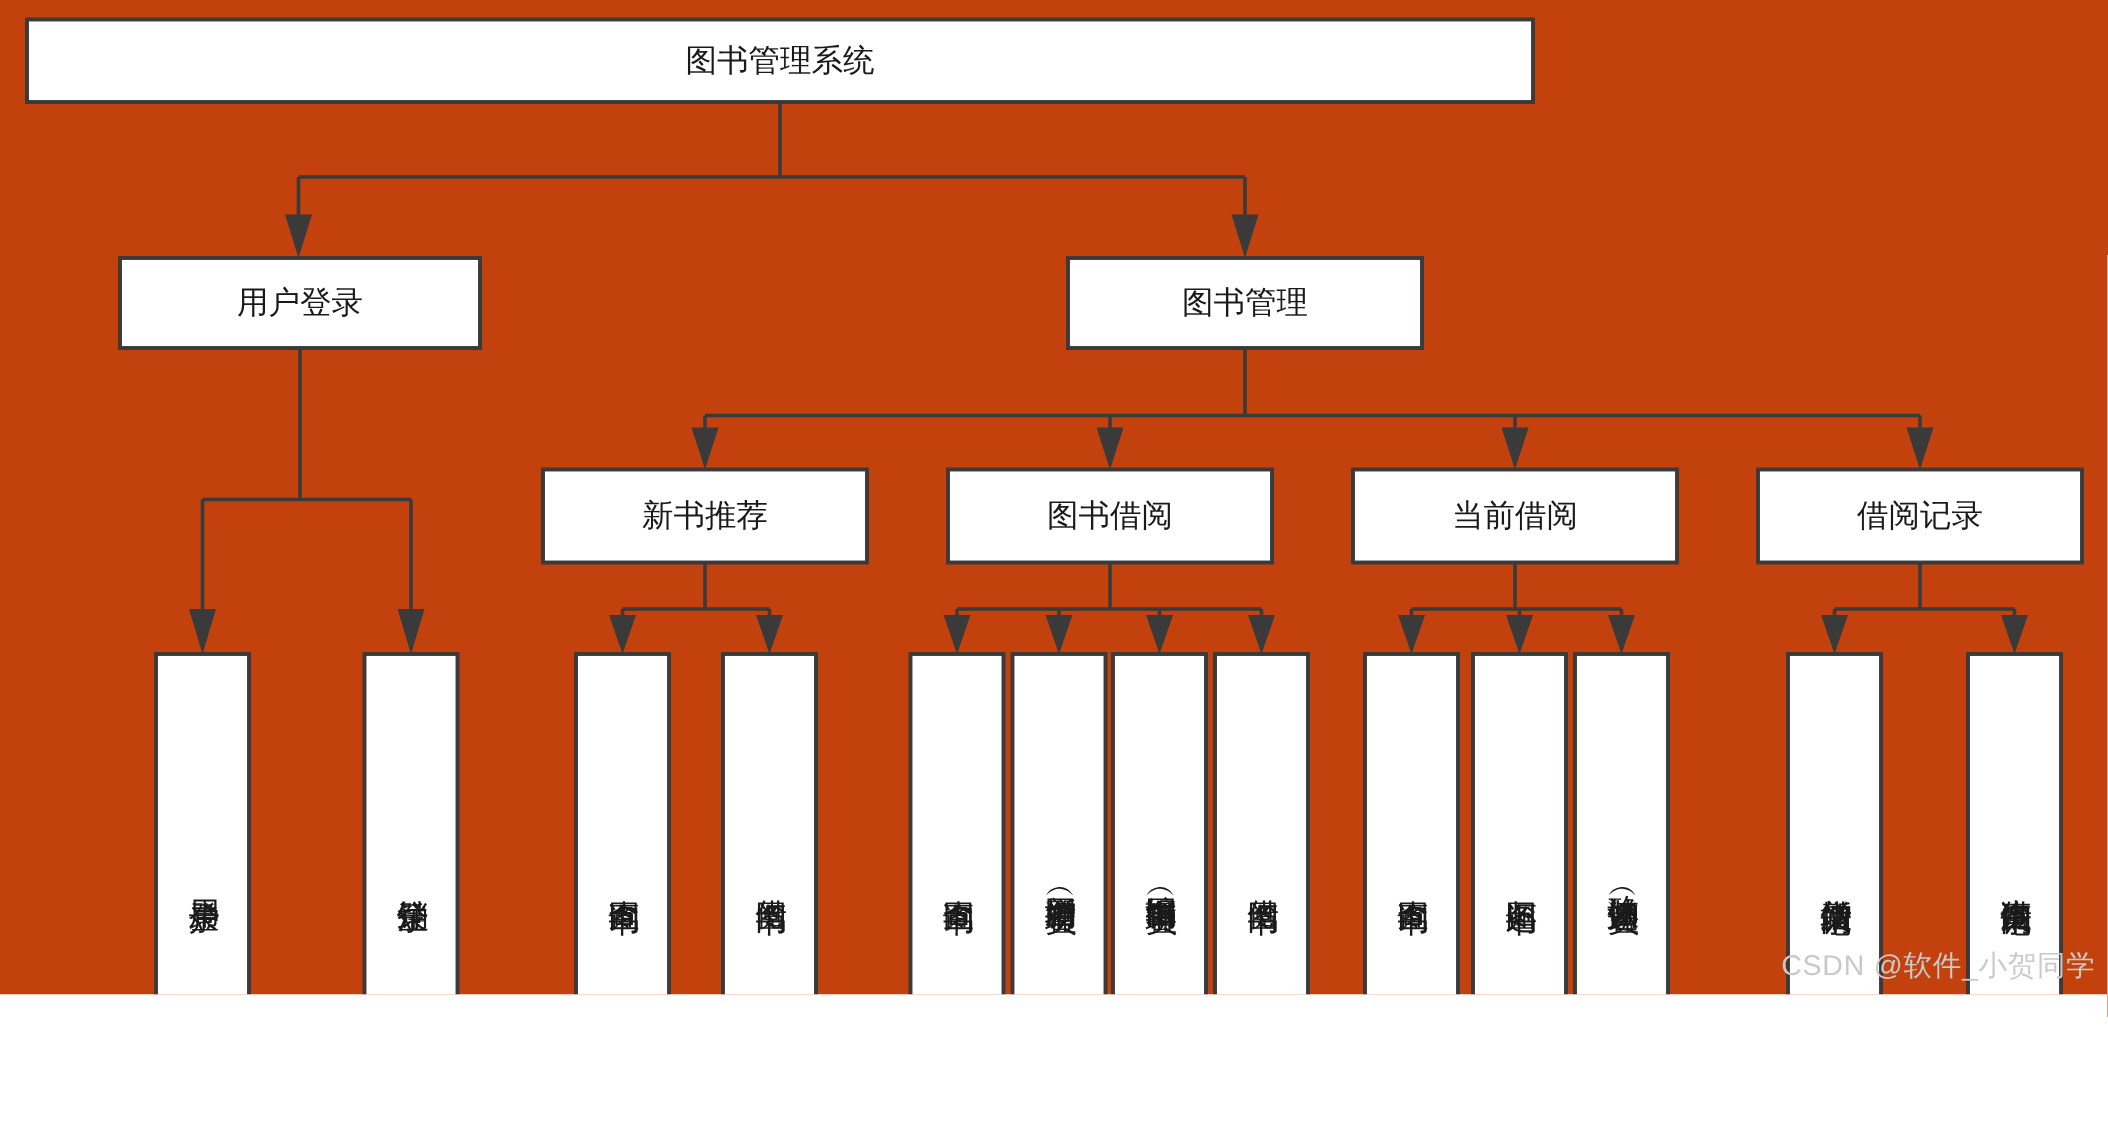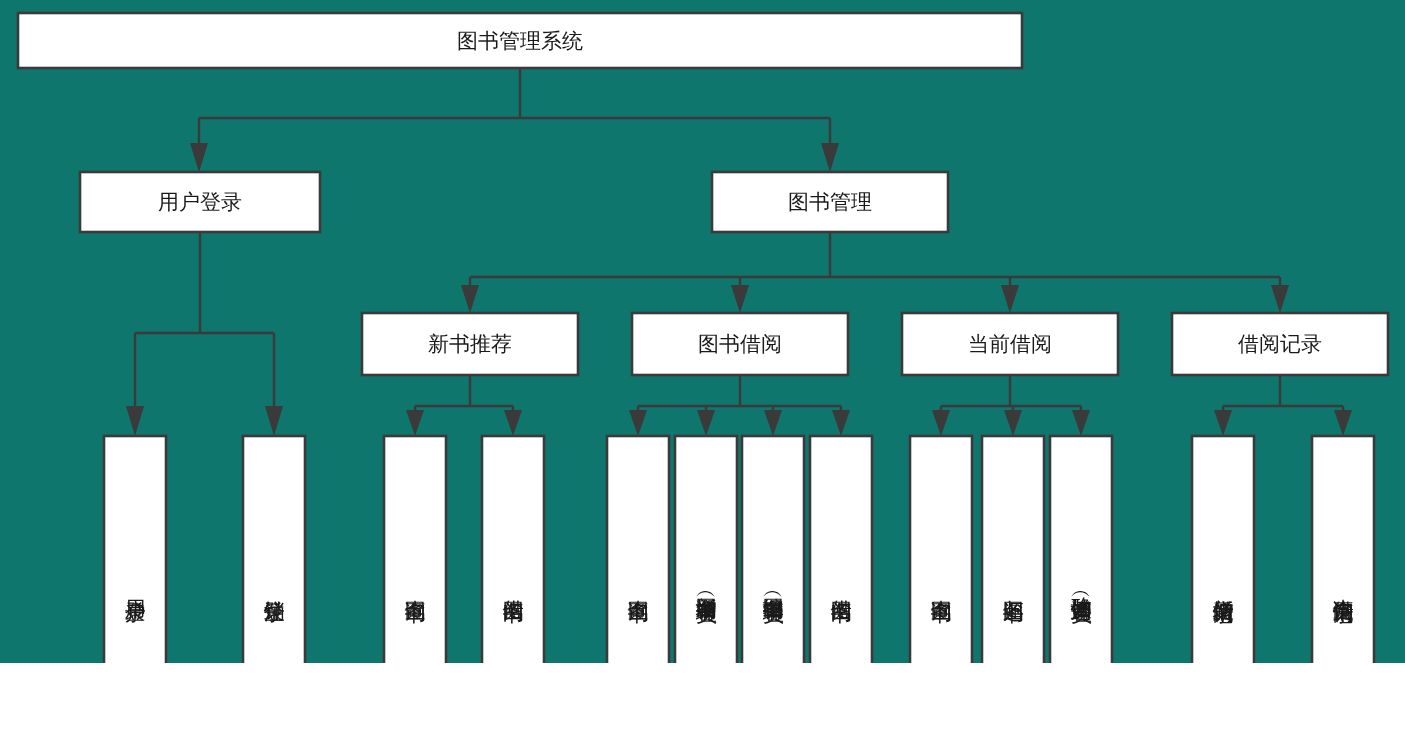--- a/index.html
+++ b/index.html
@@ -7,21 +7,21 @@
     padding: 0;
     background: #ffffff;
   }
   body {
     font-family: "Liberation Sans", "DejaVu Sans", sans-serif;
   }
   #diagram-root {
     position: relative;
     width: 1405px;
     height: 663px;
-    background: #0f766e;
+    background: #c2410c;
     overflow: hidden;
     text-align: center;
   }
   svg.canvas {
     position: absolute;
     left: 0;
     top: 0;
     width: 1405px;
     height: 747px;
     display: block;
@@ -217,14 +217,15 @@
   <div class="node-label-v" style="left:607px;  top:436px; width:62px; height:297px;">查询图书</div>
   <div class="node-label-v" style="left:675px;  top:436px; width:62px; height:297px;">新增图书（管理员）</div>
   <div class="node-label-v" style="left:742px;  top:436px; width:62px; height:297px;">编辑图书（管理员）</div>
   <div class="node-label-v" style="left:810px;  top:436px; width:62px; height:297px;">借阅图书</div>
   <div class="node-label-v" style="left:910px;  top:436px; width:62px; height:297px;">查询图书</div>
   <div class="node-label-v" style="left:982px;  top:436px; width:62px; height:297px;">归还图书</div>
   <div class="node-label-v" style="left:1050px; top:436px; width:62px; height:297px;">确认归还（管理员）</div>
   <div class="node-label-v" style="left:1192px; top:436px; width:62px; height:297px;">新增借阅记录</div>
   <div class="node-label-v" style="left:1312px; top:436px; width:62px; height:297px;">查询借阅记录</div>
 
+  <div class="watermark">CSDN @软件_小贺同学</div>
 
 </div>
 
 </body></html>

